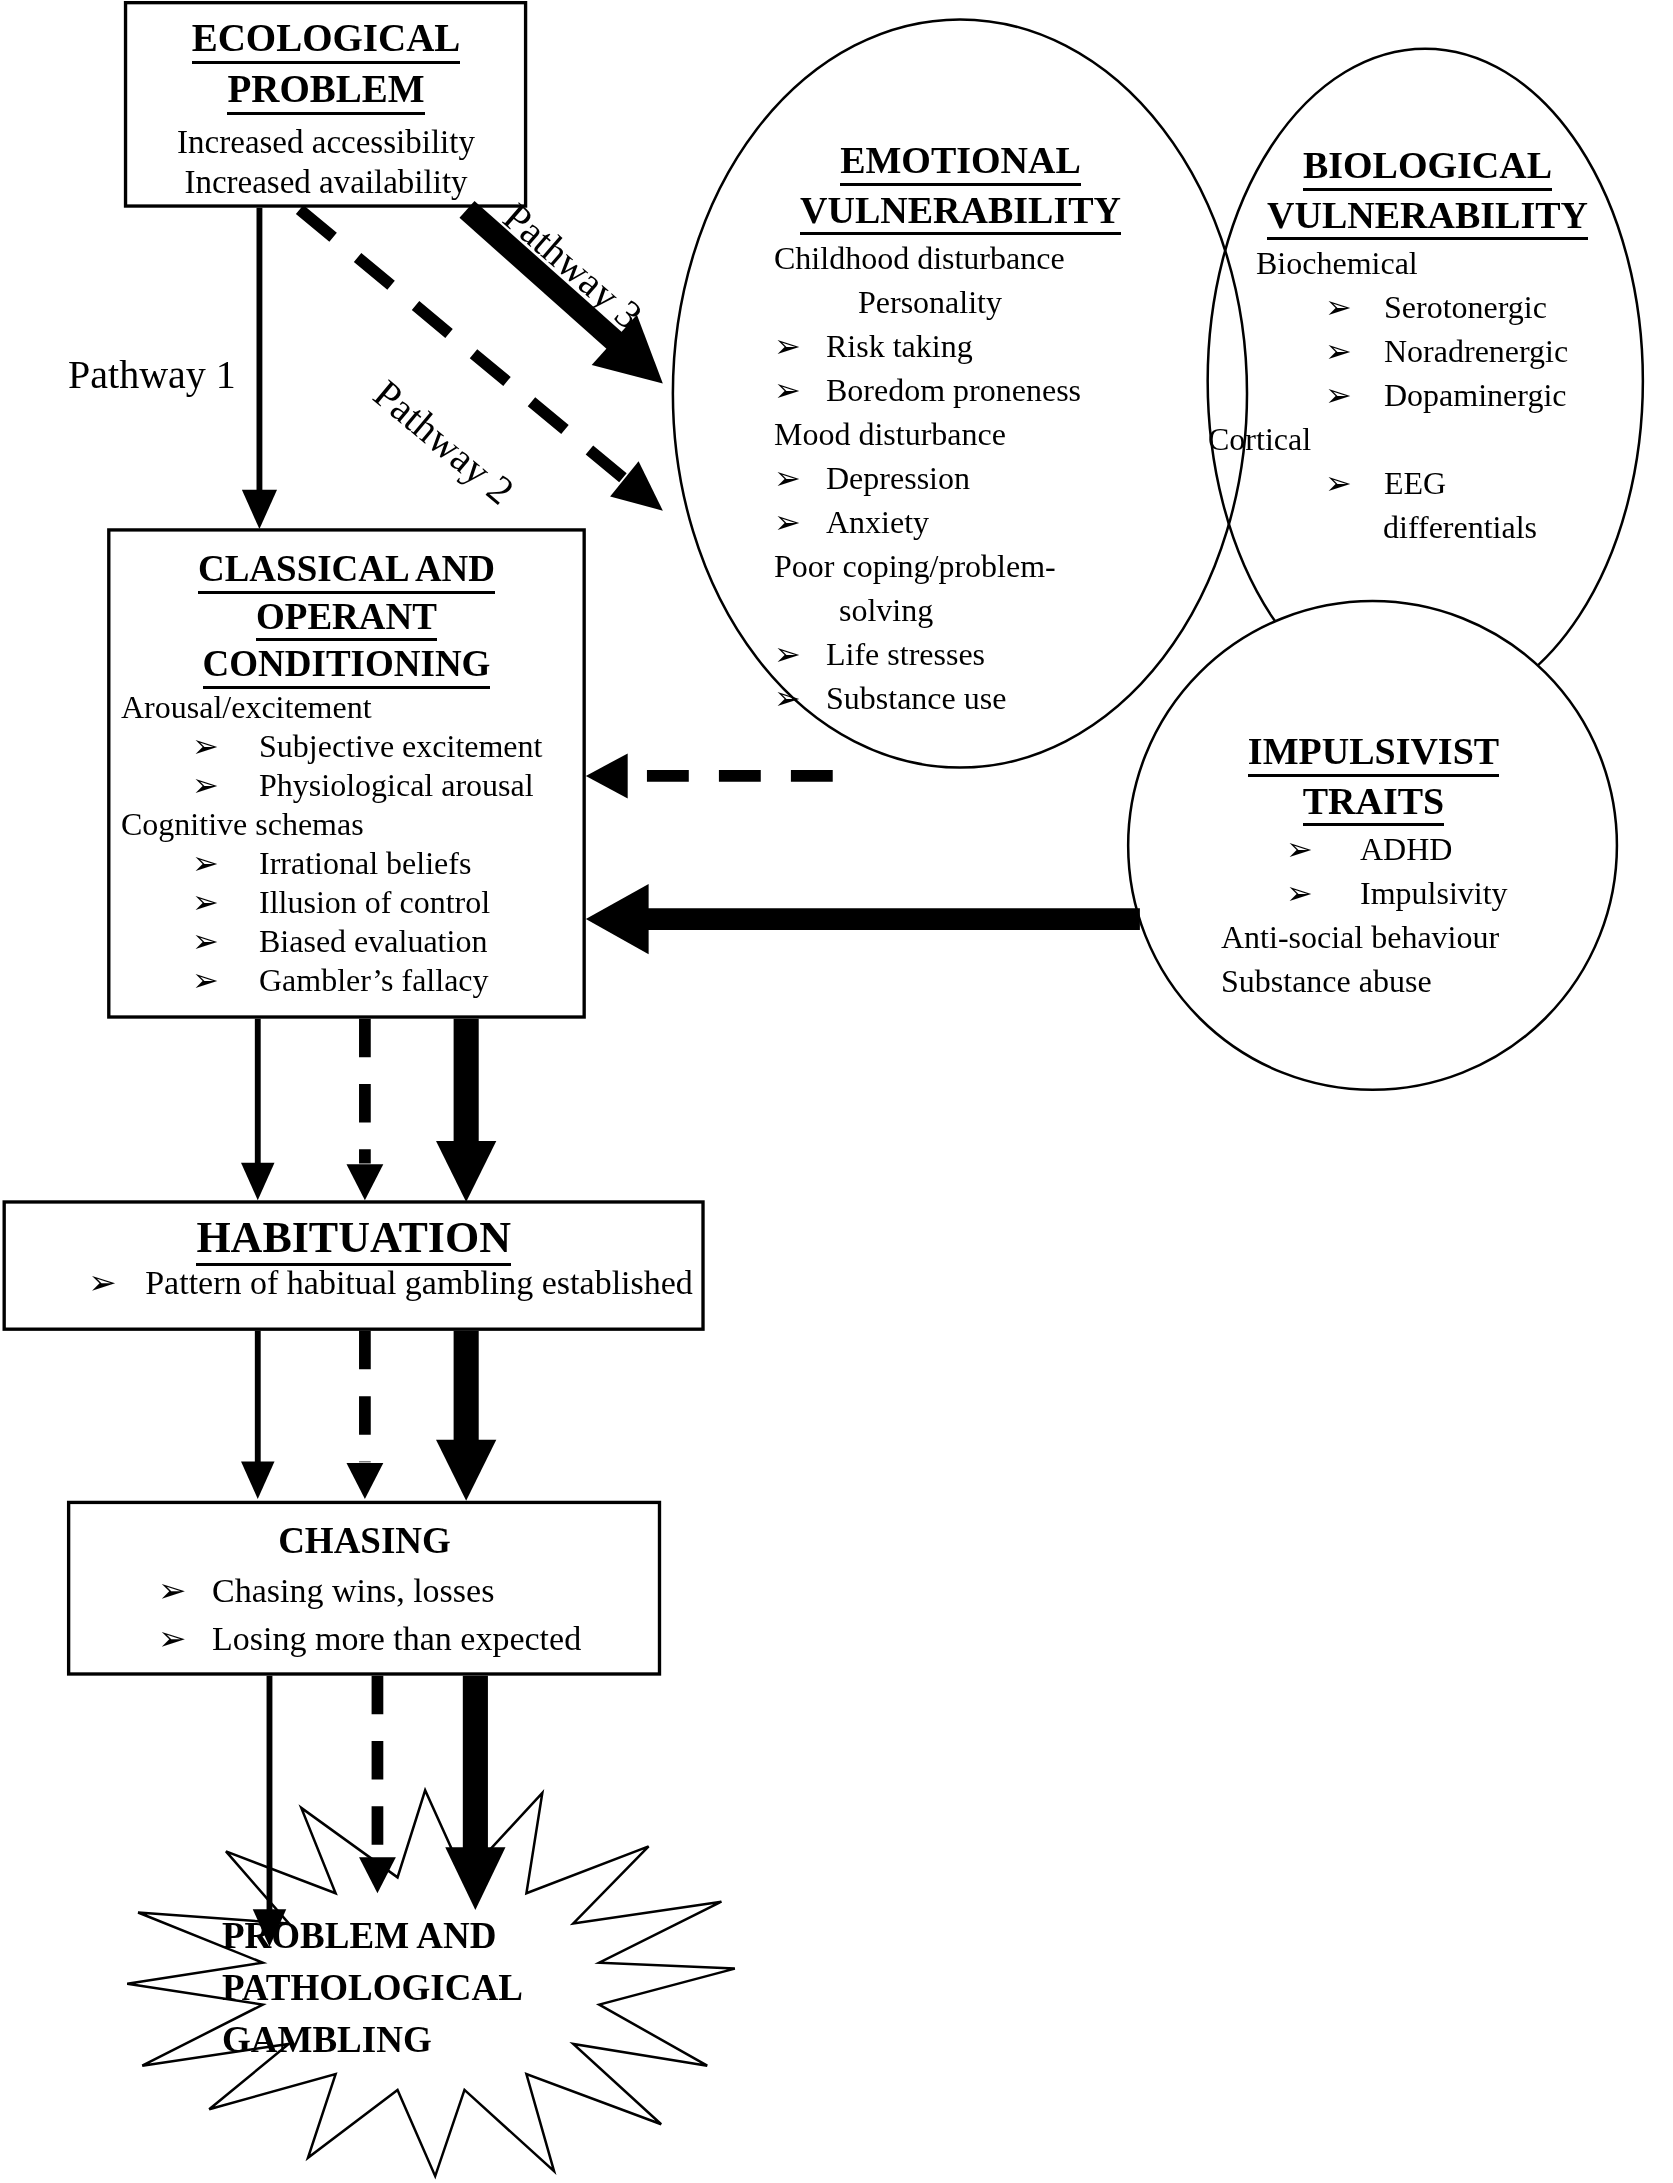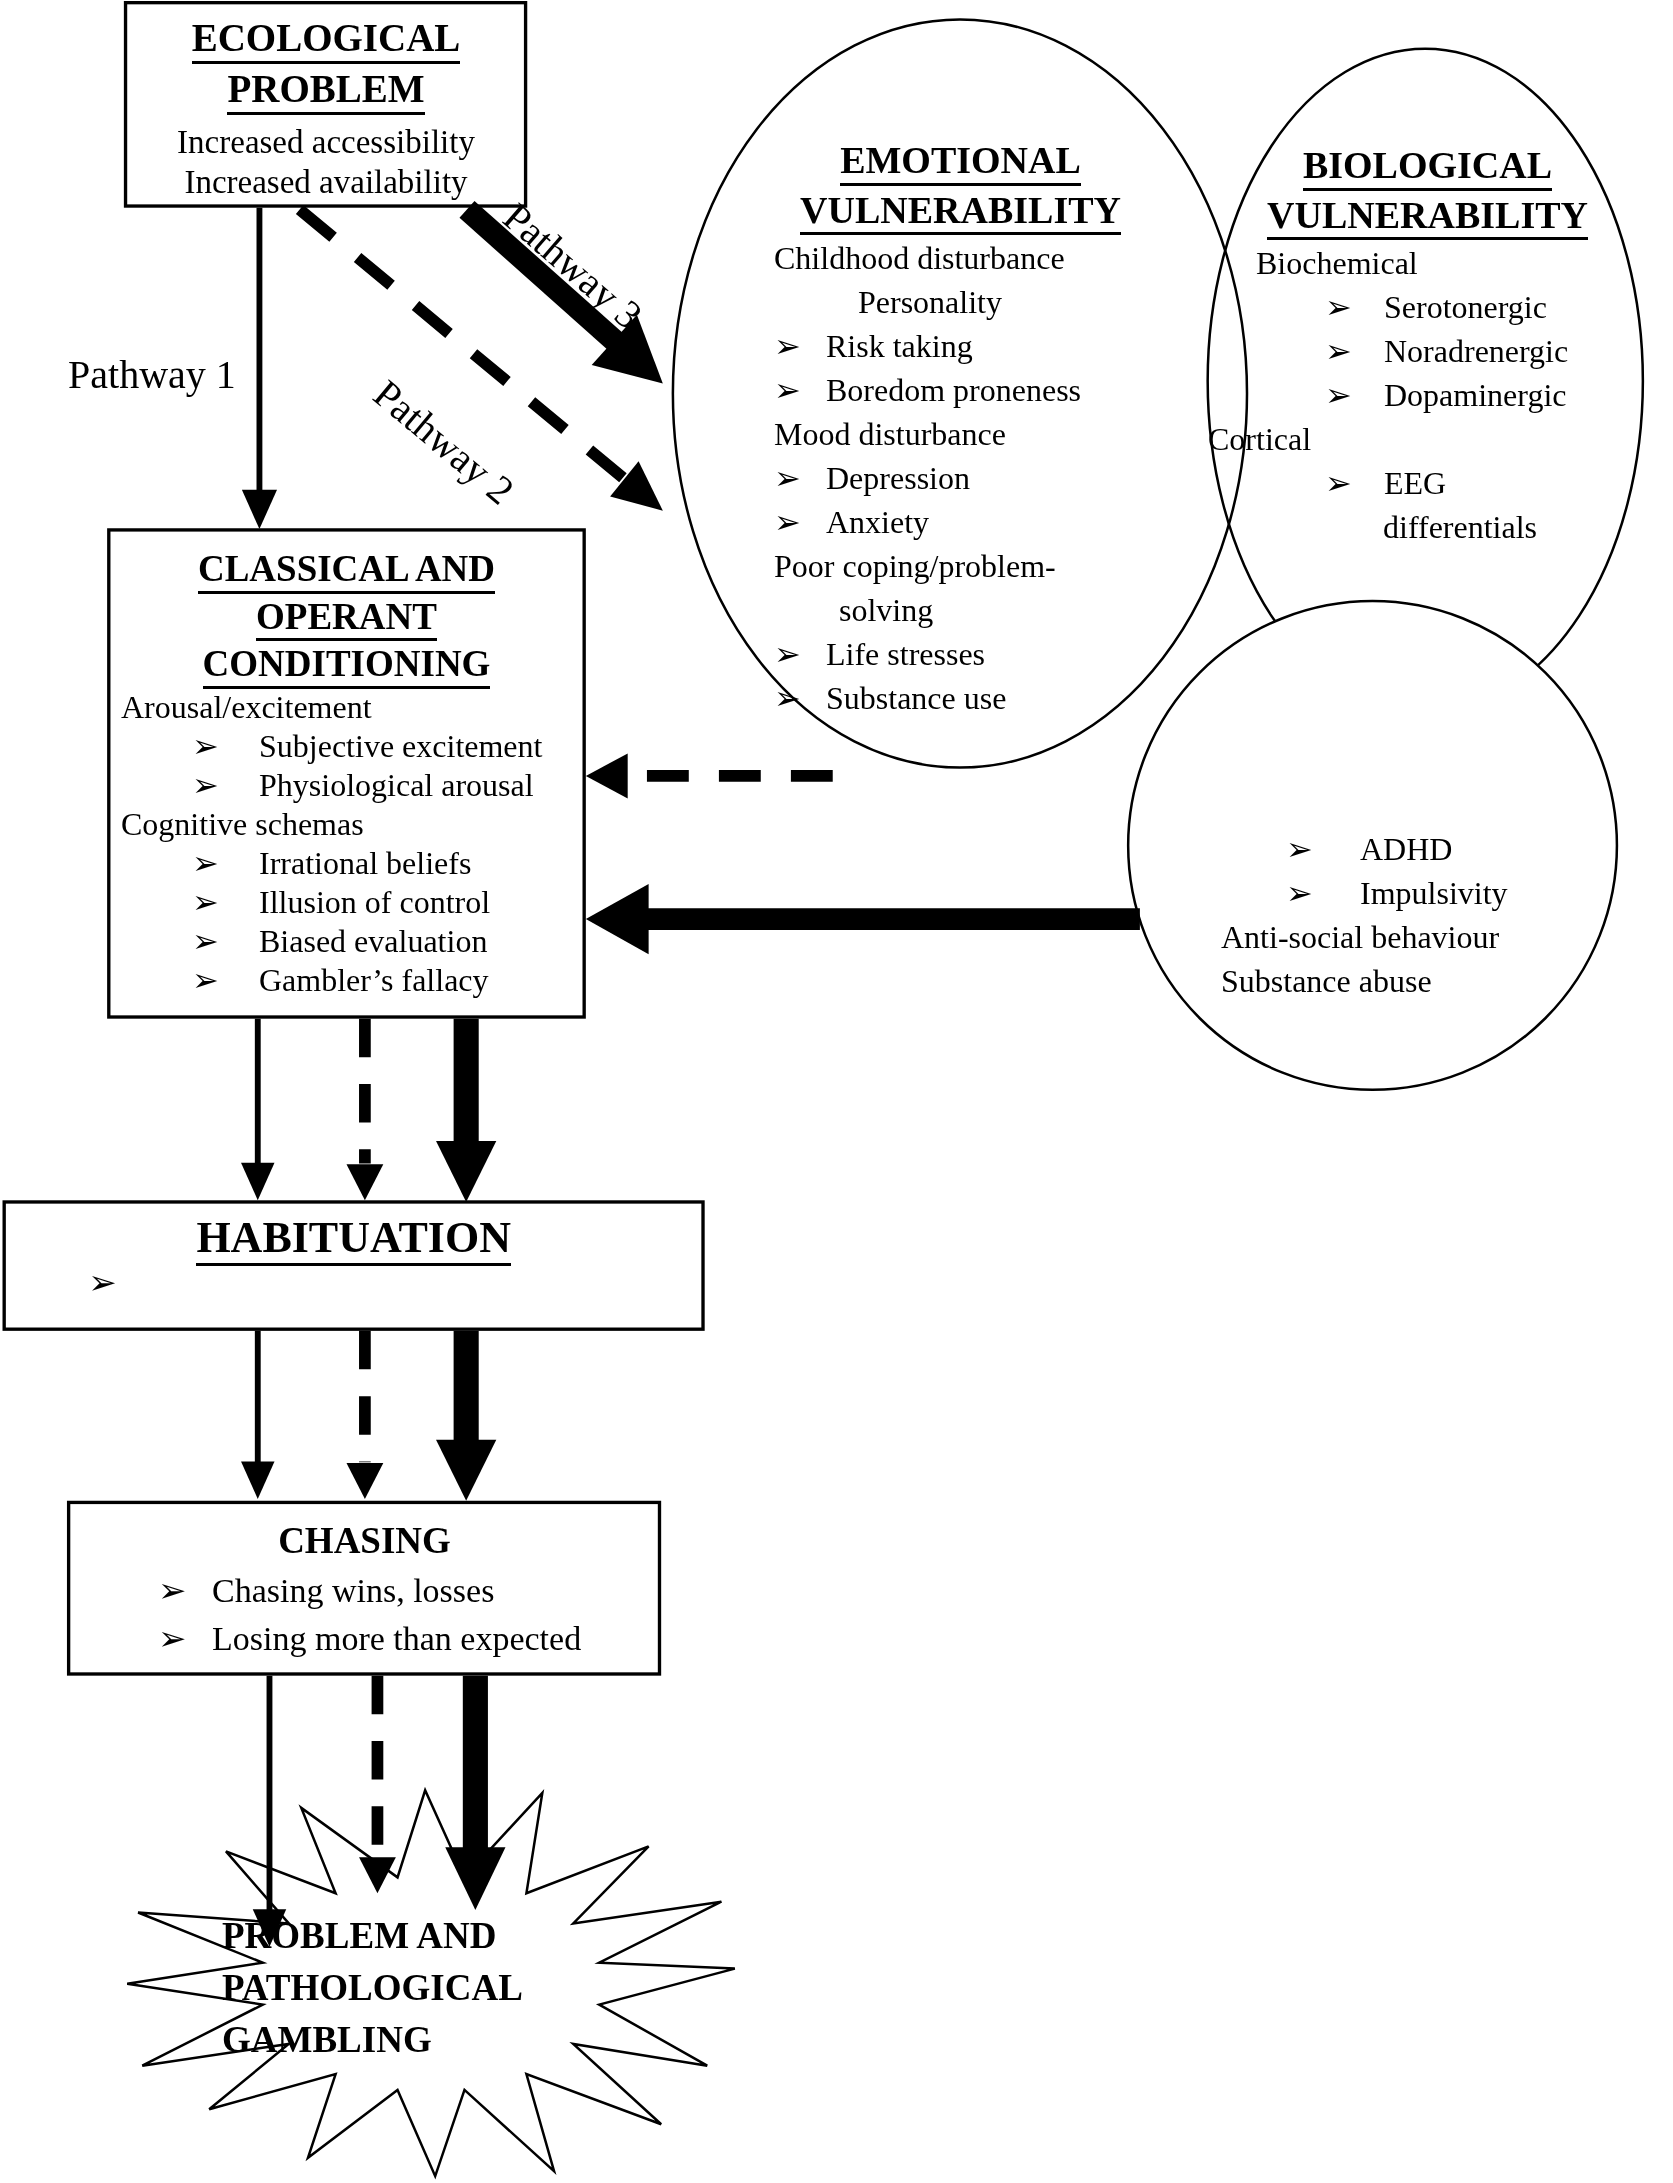--- a/index.html
+++ b/index.html
@@ -151,20 +151,24 @@
         <span>Dopaminergic</span>
       </div>
     <div class="ln" style="margin-left:-48px;">Cortical</div>
     <div class="ln bl" style="margin-left:69px;">
         <span class="mk" style="width:59px;">➢</span>
         <span>EEG</span>
       </div>
     <div class="ln" style="margin-left:127px;">differentials</div>
   </div>
 
+  <div class="tb ctr" style="left:1164px;top:727px;width:419px;">
+    <div class="ttl ell-title nl"><span class="u">IMPULSIVIST</span></div>
+    <div class="ttl ell-title nl"><span class="u">TRAITS</span></div>
+  </div>
   <div class="tb ell-body" style="left:1221px;top:827px;width:360px;">
     <div class="ln bl" style="margin-left:65px;">
         <span class="mk" style="width:74px;">➢</span>
         <span>ADHD</span>
       </div>
     <div class="ln bl" style="margin-left:65px;">
         <span class="mk" style="width:74px;">➢</span>
         <span>Impulsivity</span>
       </div>
     <div class="ln">Anti-social behaviour</div>
@@ -204,20 +208,21 @@
         <span>Gambler’s fallacy</span>
       </div>
   </div>
 
   <div class="tb ctr" style="left:4.2px;top:1214px;width:699px;">
     <div class="ttl hab-title nl"><span class="u">HABITUATION</span></div>
   </div>
   <div class="tb hab-body" style="left:4.2px;top:1262px;width:699px;">
     <div class="ln bl" style="margin-left:84px;">
         <span class="mk" style="width:57px;">➢</span>
+        <span>Pattern of habitual gambling established</span>
       </div>
   </div>
 
   <div class="tb ctr" style="left:69px;top:1517px;width:591px;">
     <div class="ttl cha-title nl">CHASING</div>
   </div>
   <div class="tb cha-body" style="left:69px;top:1567px;width:591px;">
     <div class="ln bl" style="margin-left:89px;">
         <span class="mk" style="width:54px;">➢</span>
         <span>Chasing wins, losses</span>

